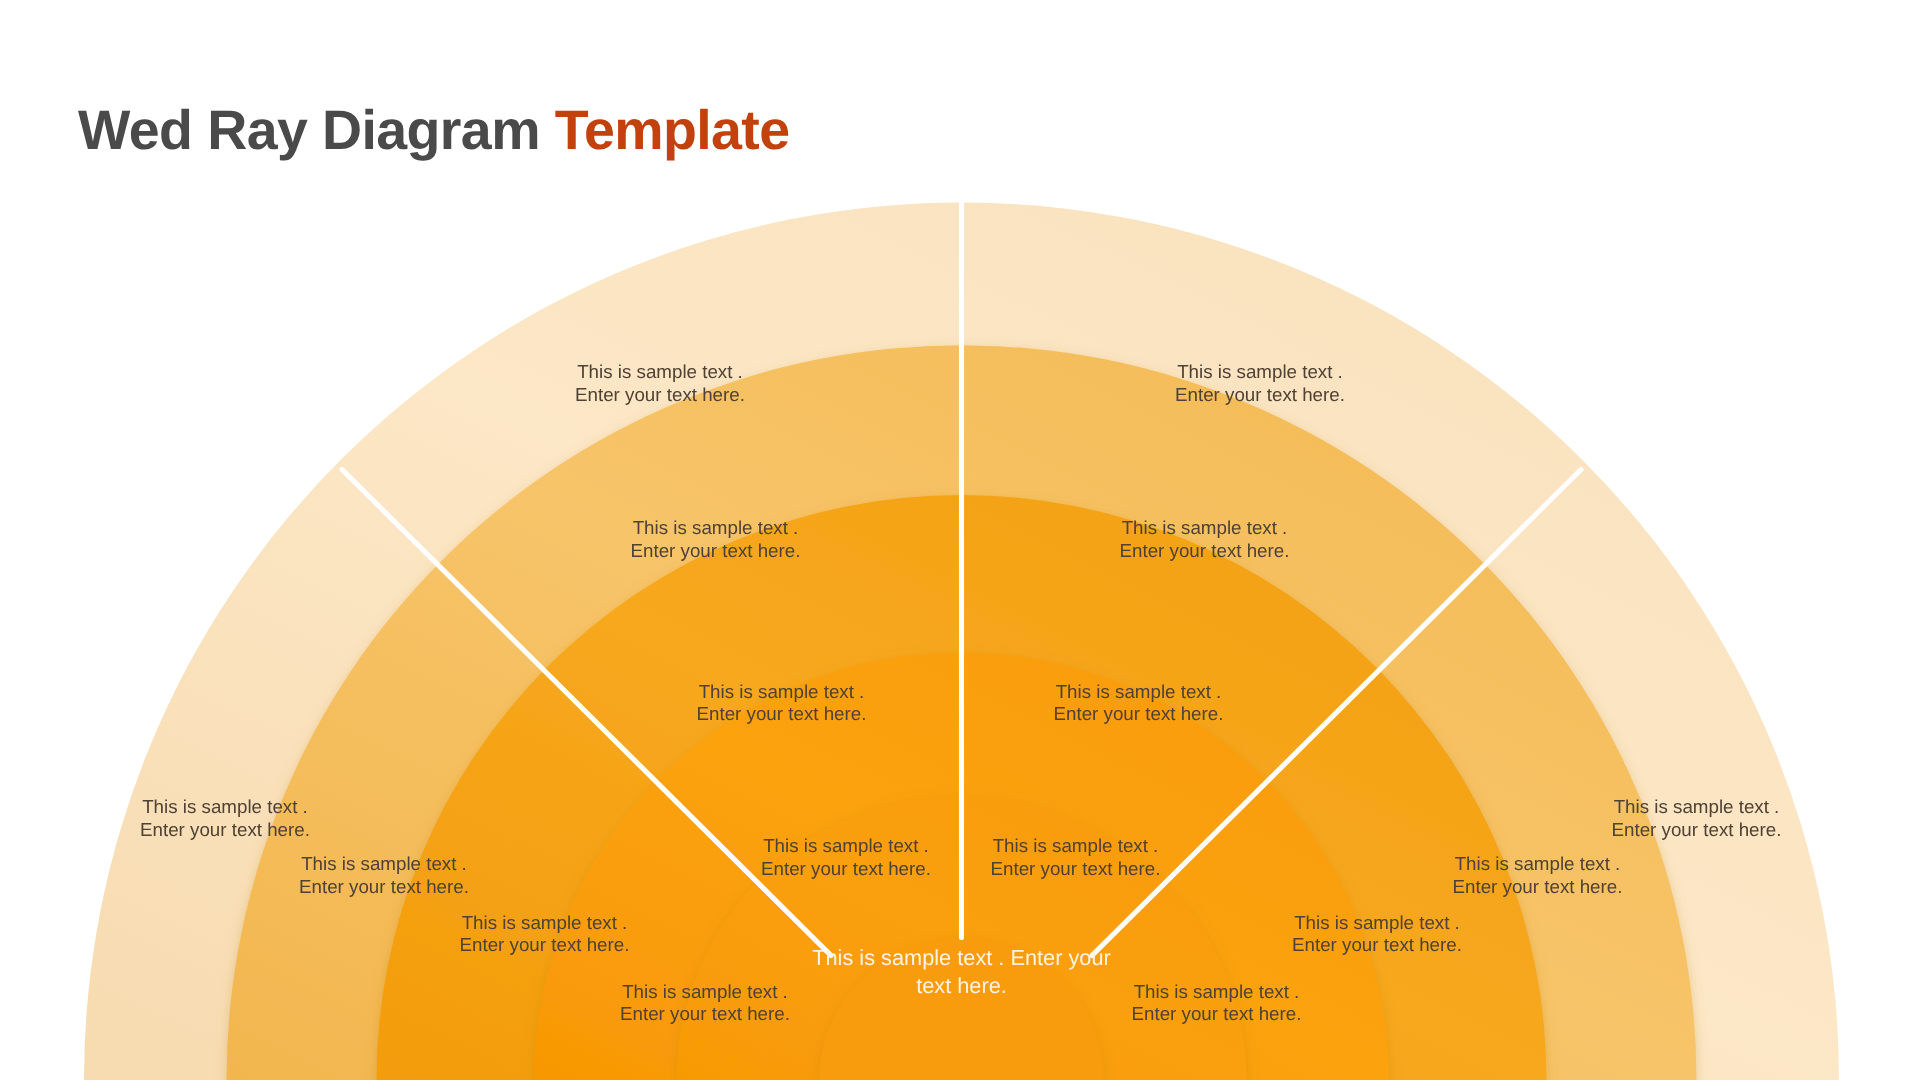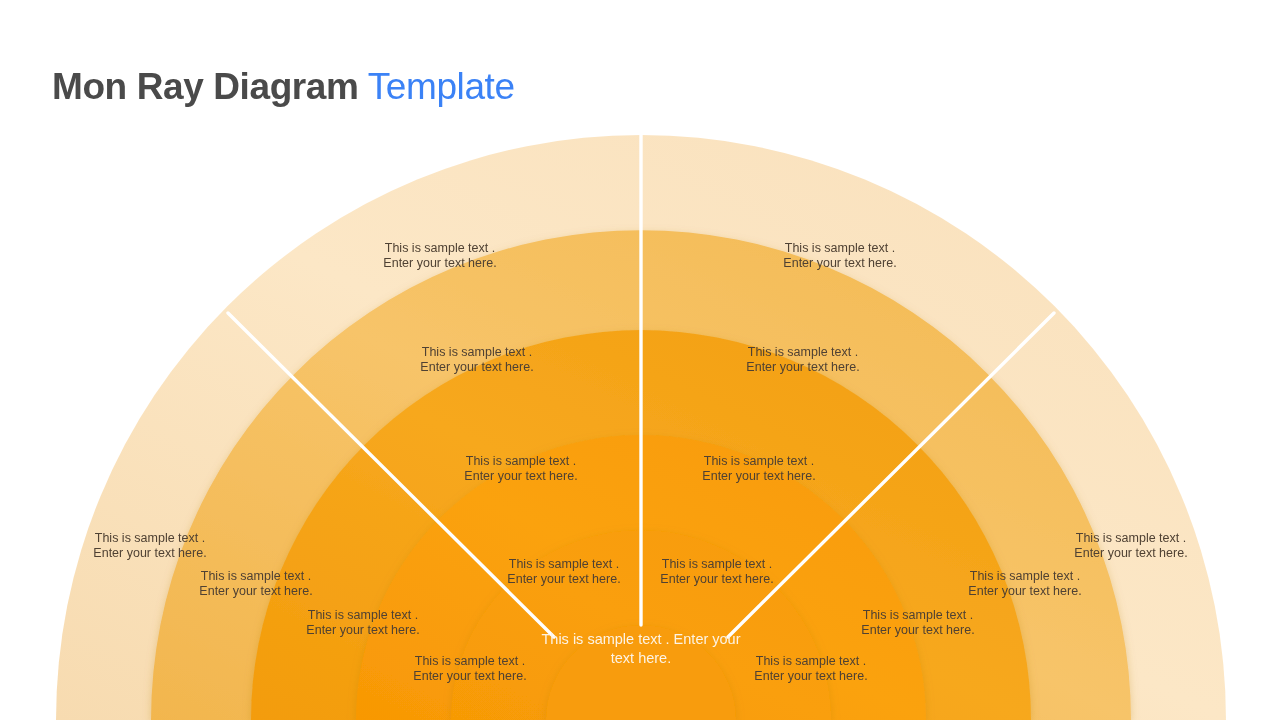--- a/index.html
+++ b/index.html
@@ -22,22 +22,22 @@
     top: 66px;
     font-size: 37px;
     letter-spacing: -0.4px;
     white-space: nowrap;
   }
   .title-strong {
     font-weight: bold;
     color: #4a4a4a;
   }
   .title-light {
-    font-weight: normal;
-    color: #3b82f6;
+    font-weight: bold;
+    color: #c2410c;
   }
 
   
   .diagram {
     position: absolute;
     left: 0;
     top: 0;
     width: 1280px;
     height: 720px;
   }
@@ -73,21 +73,21 @@
     font-size: 14.5px;
     line-height: 19px;
     margin-top: 4px;
     color: #fdf3e4;
   }
 </style>
 </head>
 <body>
 
 <div class="title-bar">
-  <span class="title-strong">Mon Ray Diagram</span>
+  <span class="title-strong">Wed Ray Diagram</span>
   <span class="title-light">Template</span>
 </div>
 
 <div class="diagram">
   <svg width="1280" height="720" viewBox="0 0 1280 720" xmlns="http://www.w3.org/2000/svg">
     <defs>
       <linearGradient id="gRing5" x1="0" y1="1" x2="1" y2="0">
         <stop offset="0%" stop-color="#F7DBB0"></stop>
         <stop offset="50%" stop-color="#FCE7C6"></stop>
         <stop offset="100%" stop-color="#F9E0BB"></stop>

